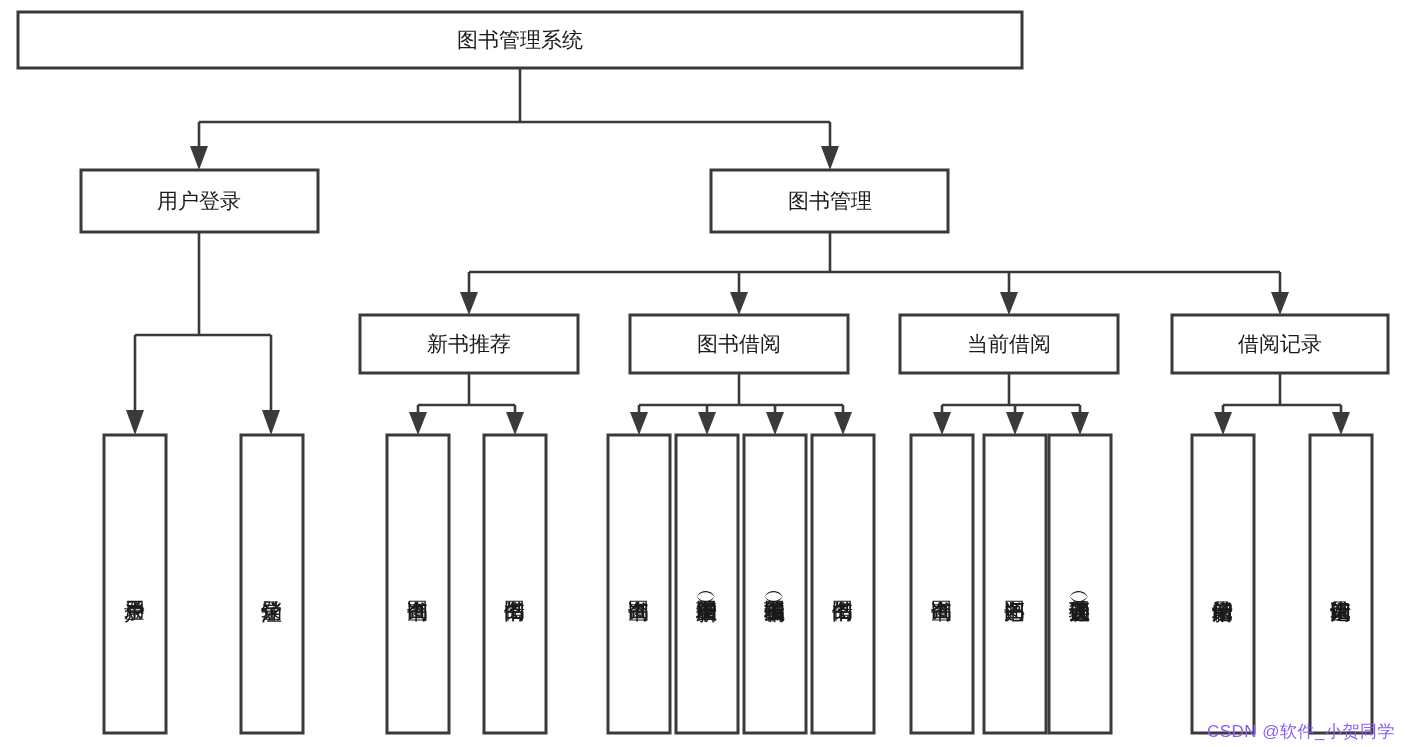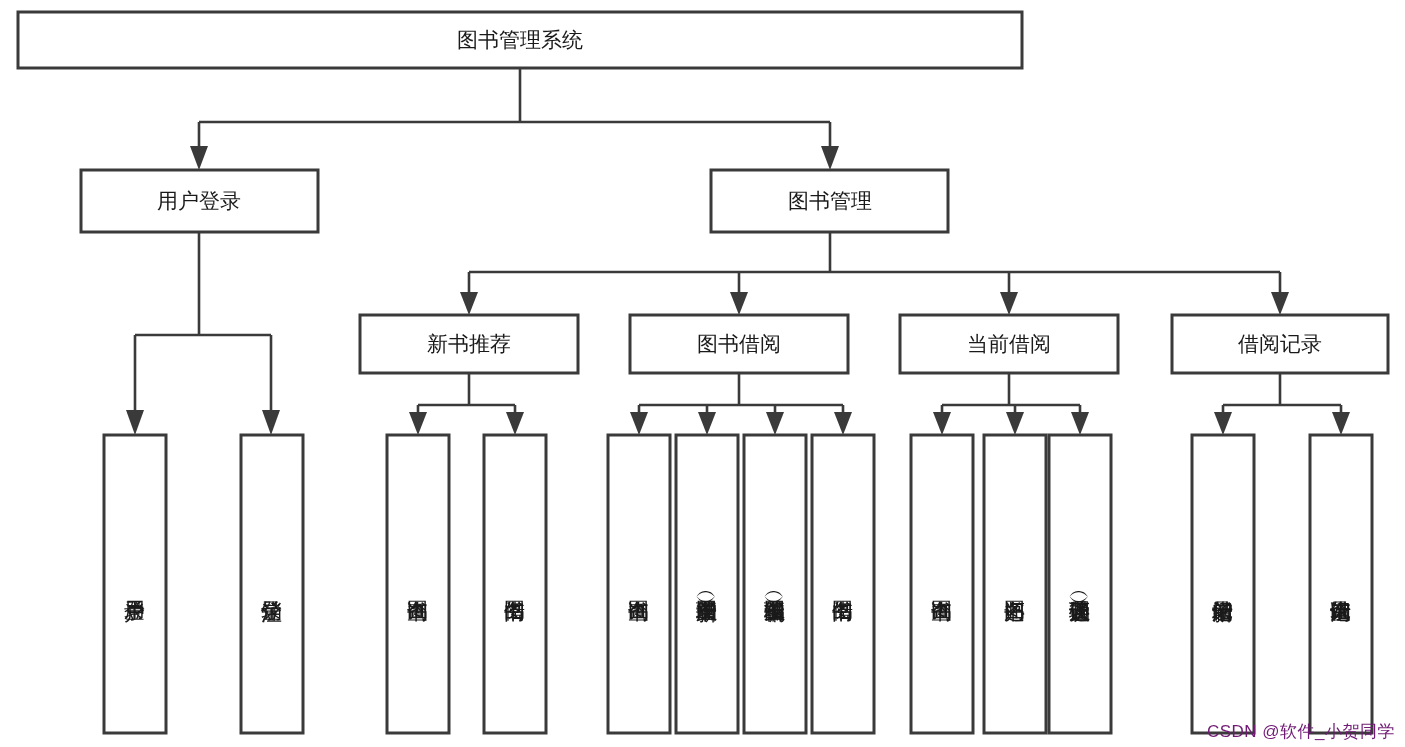--- a/index.html
+++ b/index.html
@@ -58,21 +58,21 @@
     text-orientation: upright;
     dominant-baseline: central;
     white-space: pre;
   }
   .watermark-text {
     position: absolute;
     right: 10px;
     bottom: 4px;
     font-family: "Liberation Sans", "DejaVu Sans", sans-serif;
     font-size: 17px;
-    color: #701a75;
+    color: #8b5cf6;
     letter-spacing: 0.5px;
     user-select: none;
     pointer-events: none;
   }
 </style>
 </head>
 <body>
 
 <div id="diagram-root">
 

